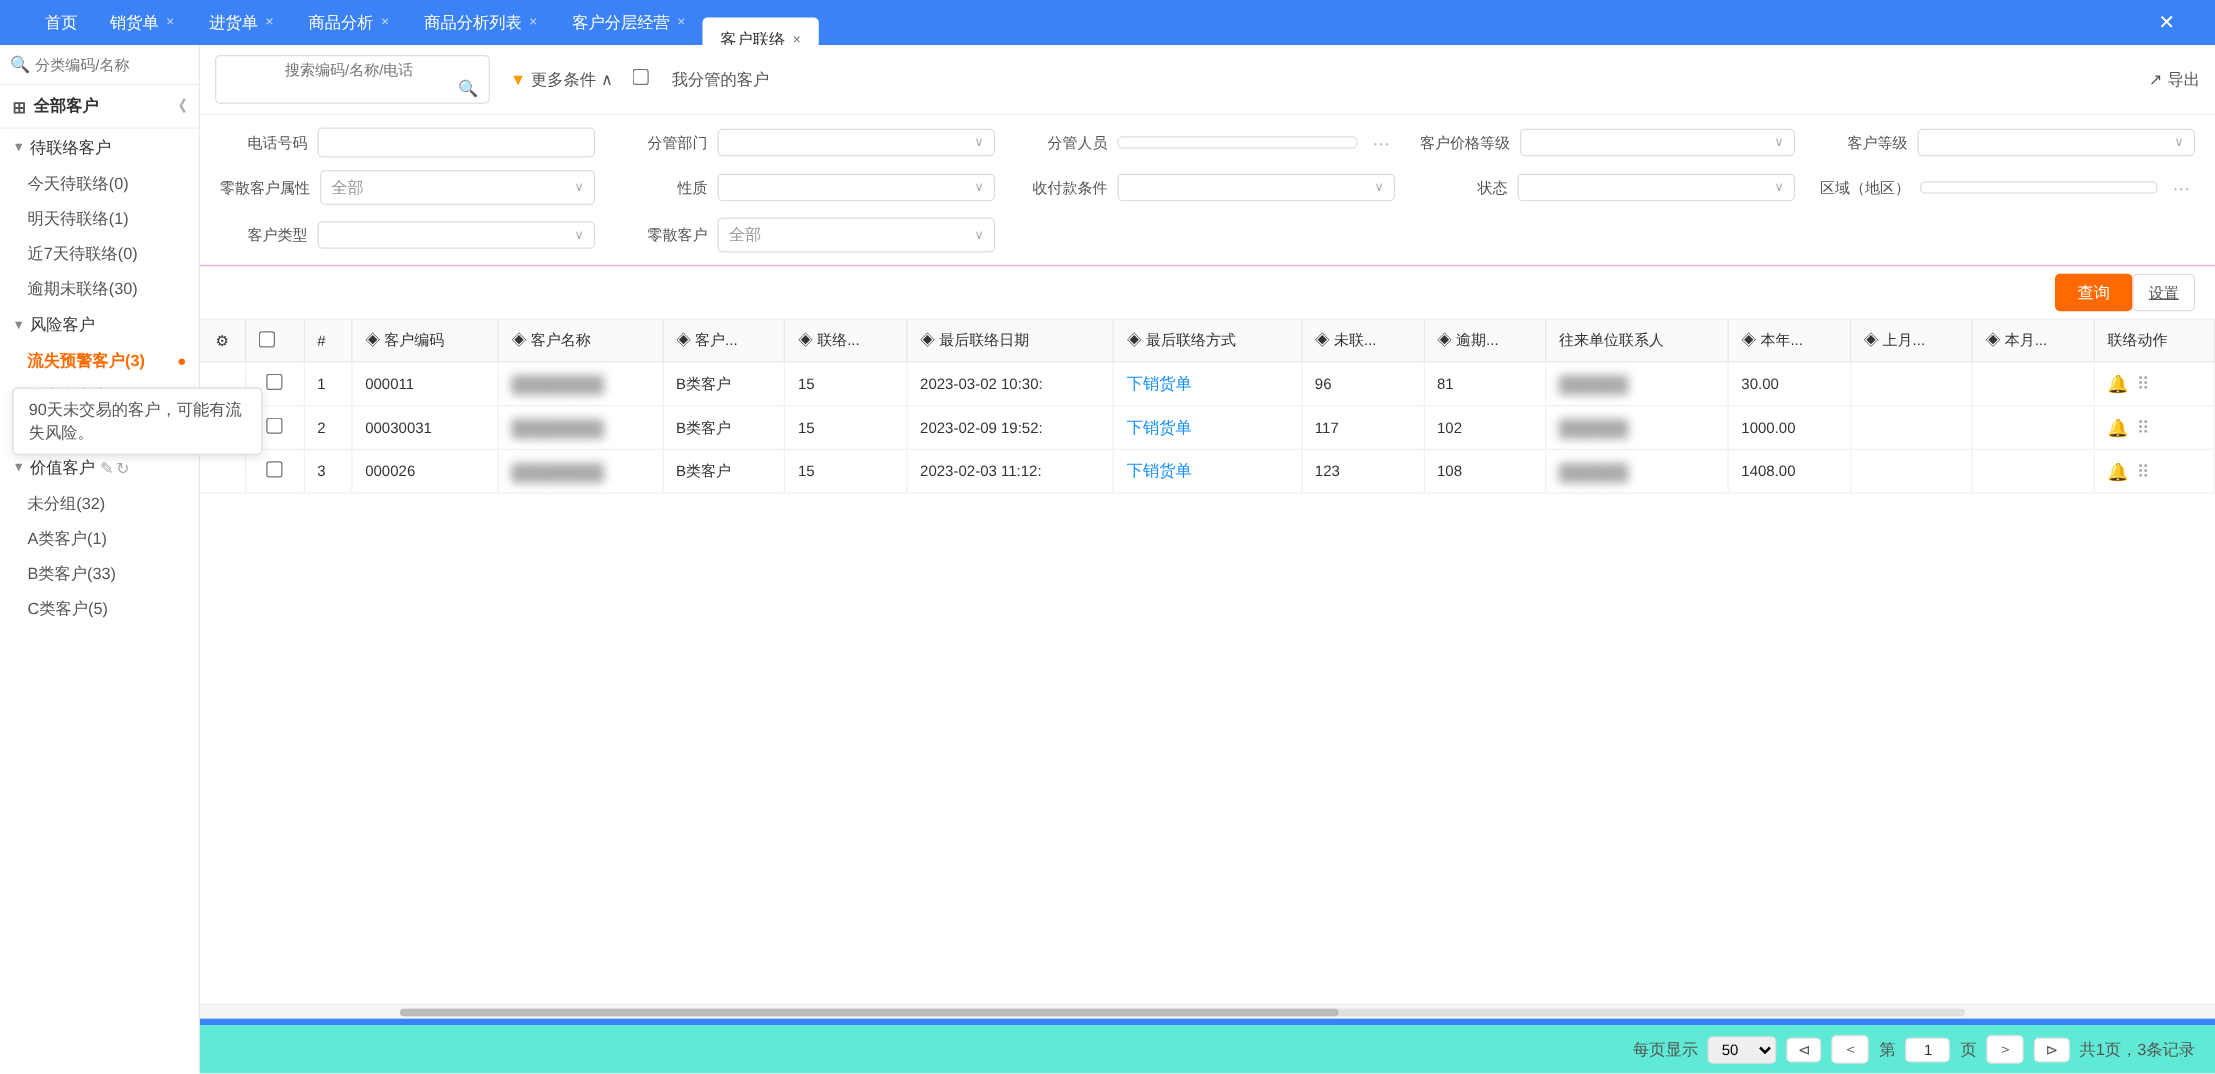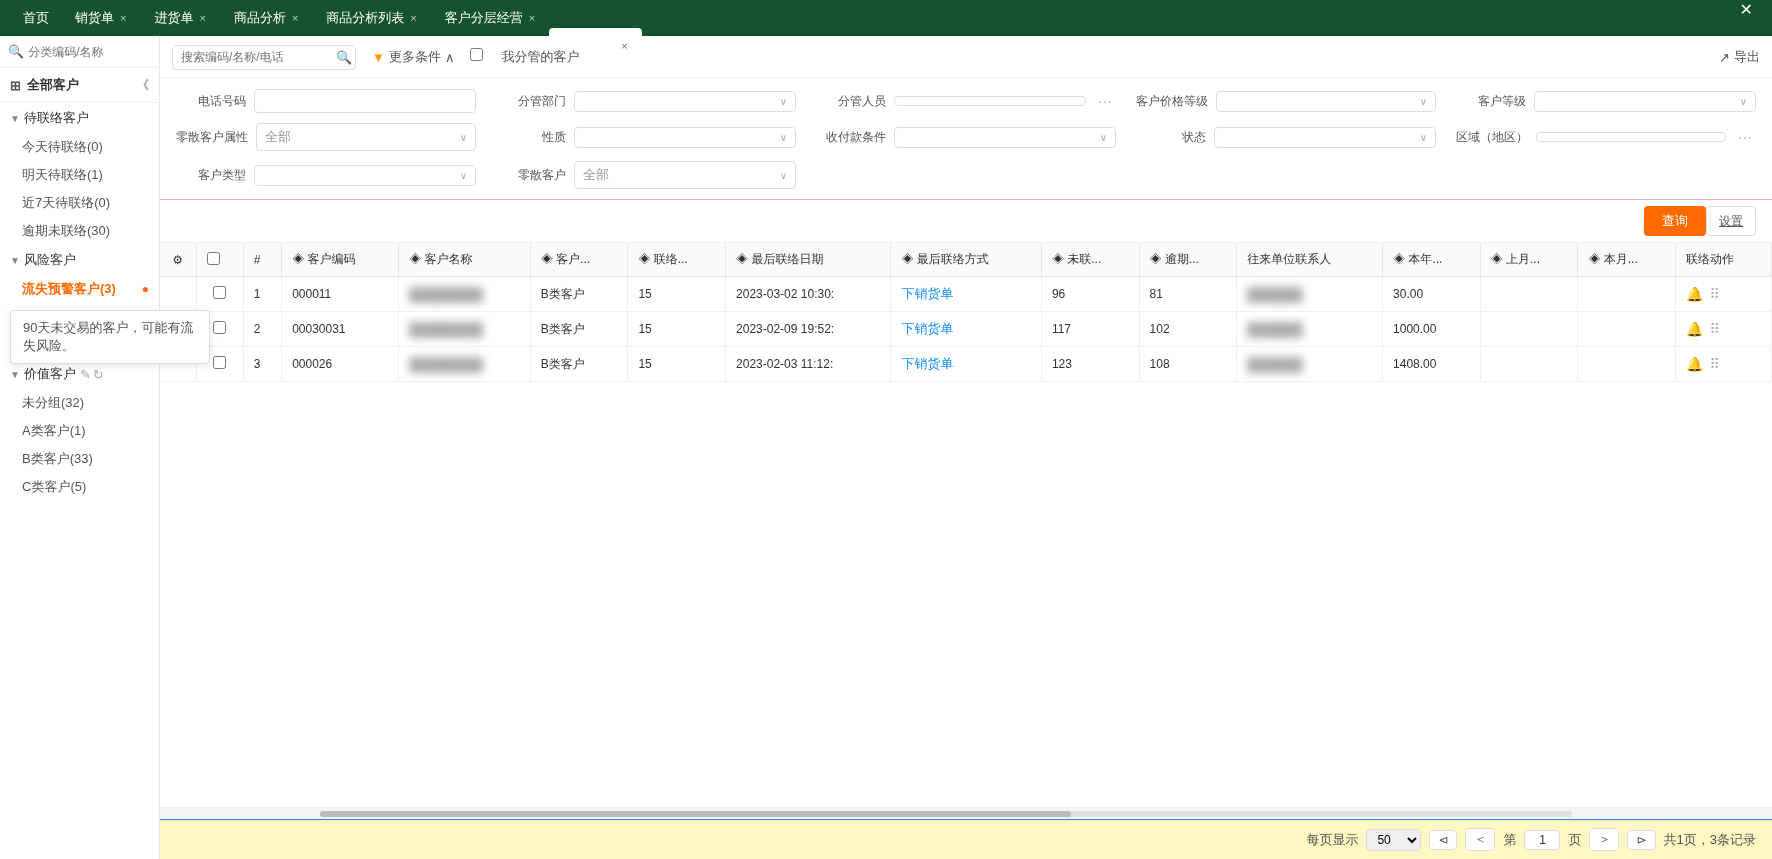--- a/index.html
+++ b/index.html
@@ -1,24 +1,24 @@
 <!DOCTYPE html>
 <html><head>
   <meta charset="utf-8">
   <style>
     * { box-sizing: border-box; margin: 0; padding: 0; font-family: 'Microsoft YaHei', sans-serif; font-size: 13px; }
     body { background: #f5f5f5; overflow: hidden; }
 
     
     .top-nav {
       display: flex;
-      align-items: flex-start;
-      background: #14532d;
+      align-items: center;
+      background: #3b82f6;
       height: 36px;
-      padding: 0 11px;
+      padding: 0 24px;
       color: #fff;
     }
     .top-nav .tab {
       display: flex;
       align-items: center;
       padding: 0 14px;
       height: 100%;
       cursor: pointer;
       color: #fff;
       font-size: 13px;
@@ -158,25 +158,26 @@
     .filter-bar {
       display: flex;
       align-items: center;
       padding: 8px 12px;
       border-bottom: 1px solid #eee;
       background: #fff;
       gap: 8px;
     }
     .filter-search {
       display: flex;
-      align-items: flex-start;
+      align-items: flex-end;
       border: 1px solid #ddd;
       border-radius: 4px;
       padding: 4px 8px;
-      width: 184px;
+      width: 220px;
+      flex-direction: column;
     }
     .filter-search input {
       border: none;
       outline: none;
       font-size: 12px;
       color: #999;
       flex: 1;
     }
     .filter-btn {
       display: flex;
@@ -305,22 +306,22 @@
     .blurred { filter: blur(4px); color: #aaa; background: #eee; border-radius: 2px; display: inline-block; }
     .action-icons { display: flex; gap: 6px; align-items: center; }
     .action-icon { color: #aaa; cursor: pointer; font-size: 14px; }
 
     
     .pagination-bar {
       display: flex;
       align-items: center;
       justify-content: flex-end;
       padding: 8px 16px;
-      border-top: 1px solid #3b82f6;
-      background: #fef9c3;
+      border-top: 5px solid #3b82f6;
+      background: #5eead4;
       gap: 8px;
       font-size: 12px;
       color: #555;
     }
     .page-size-select {
       border: 1px solid #ddd;
       border-radius: 4px;
       padding: 2px 6px;
       font-size: 12px;
       outline: none;

